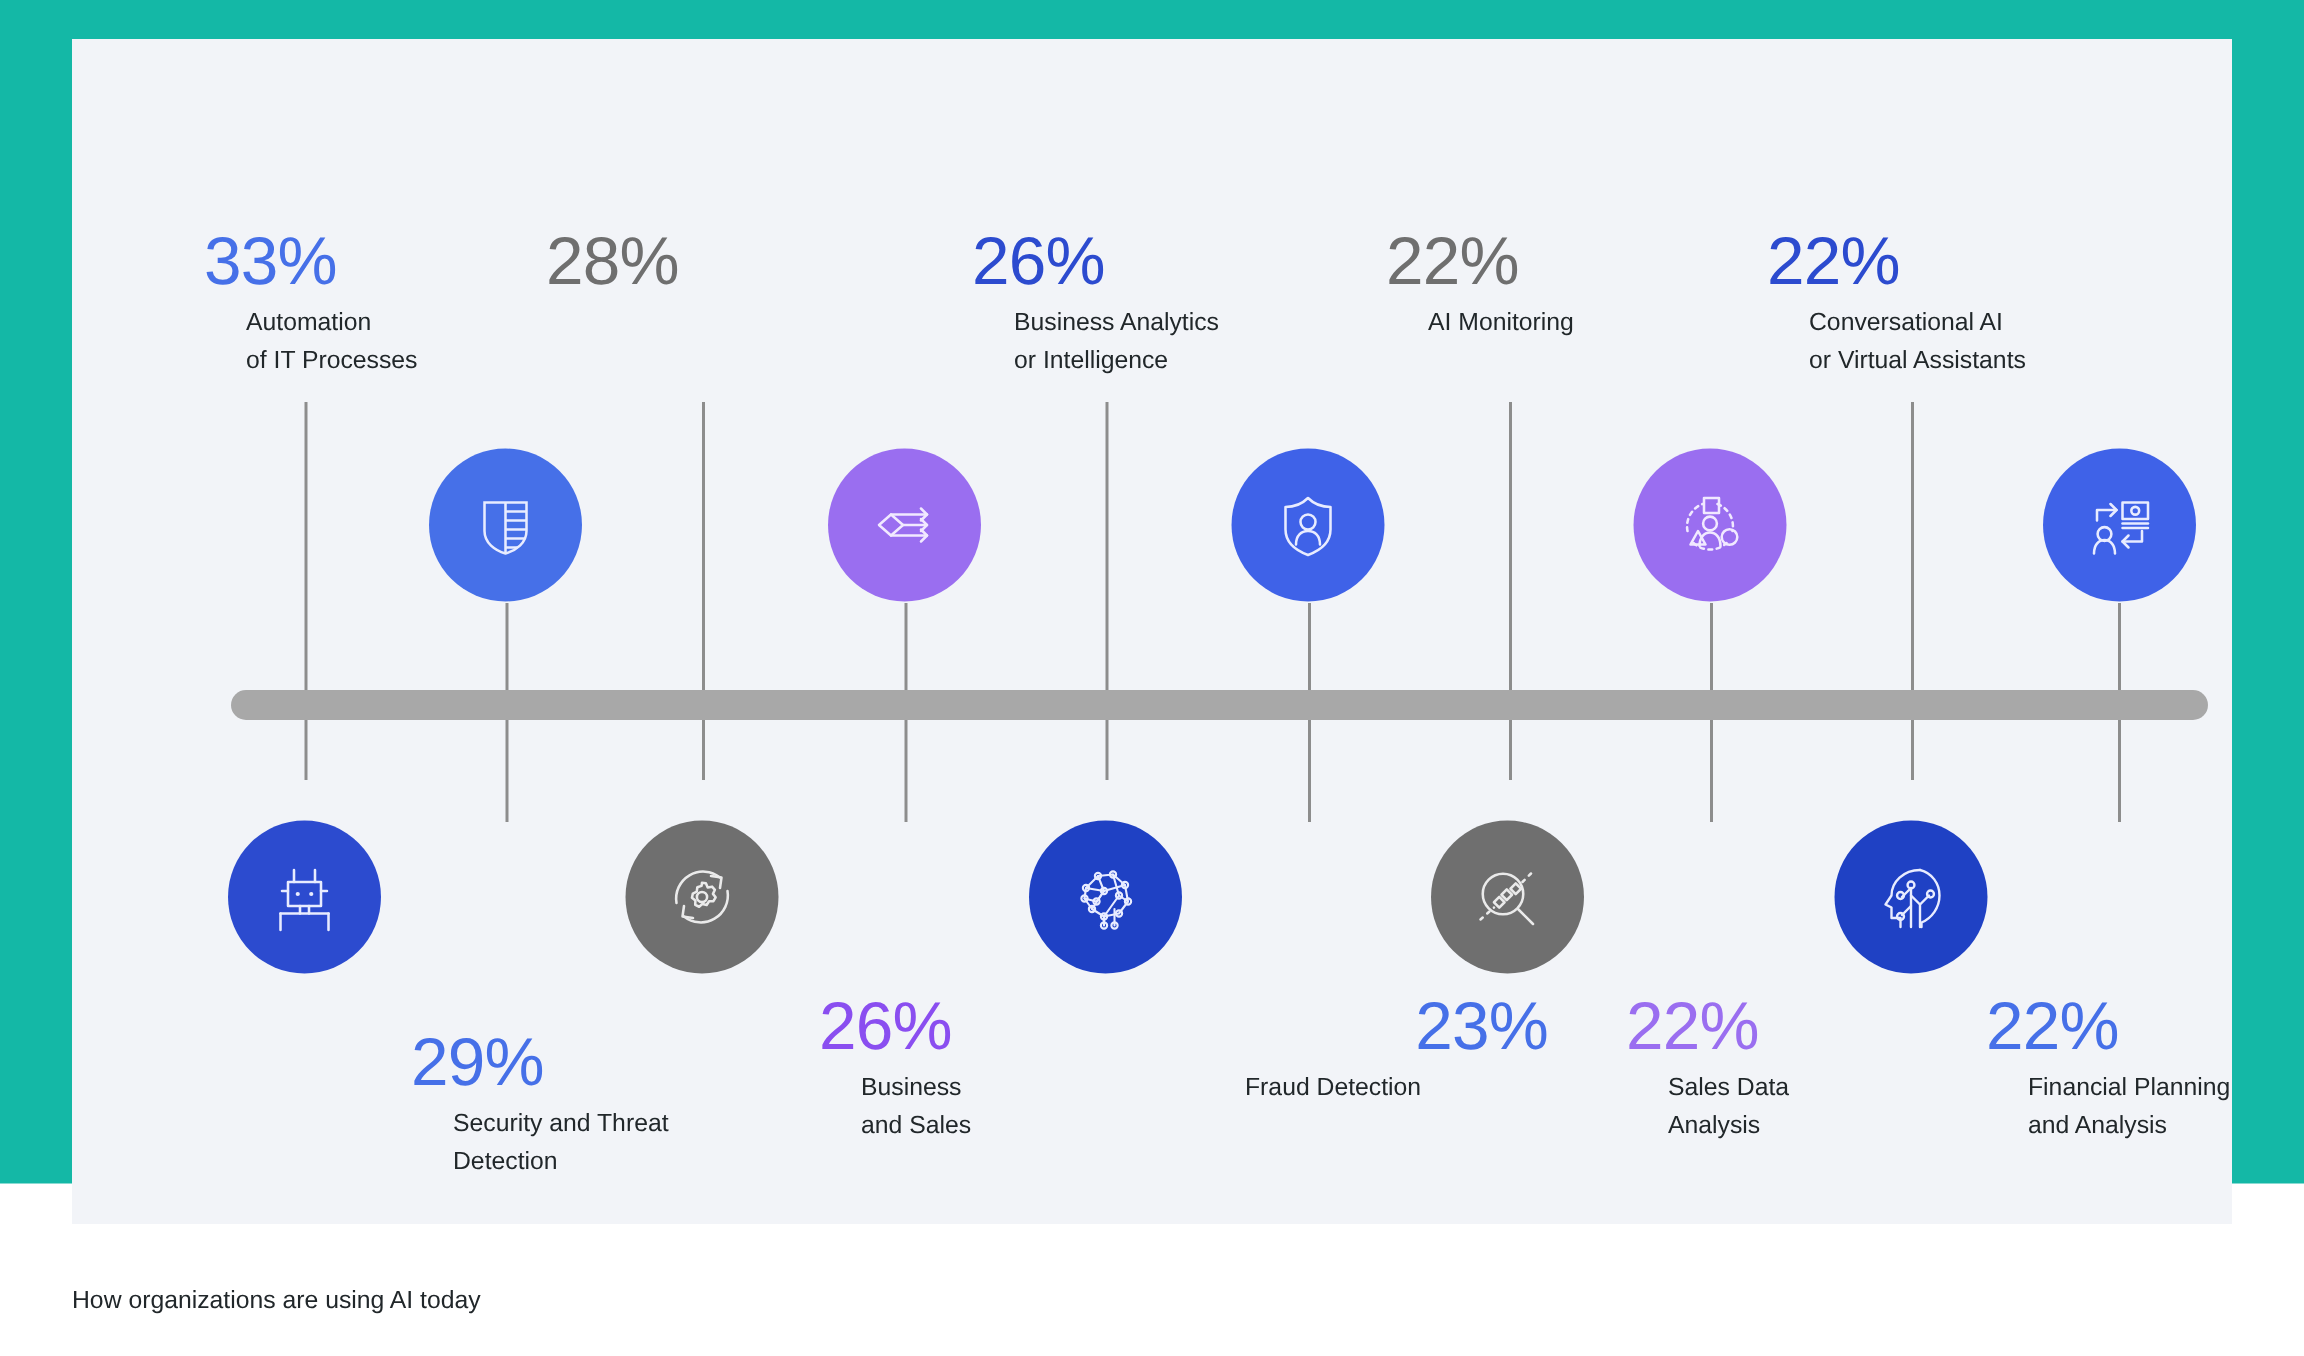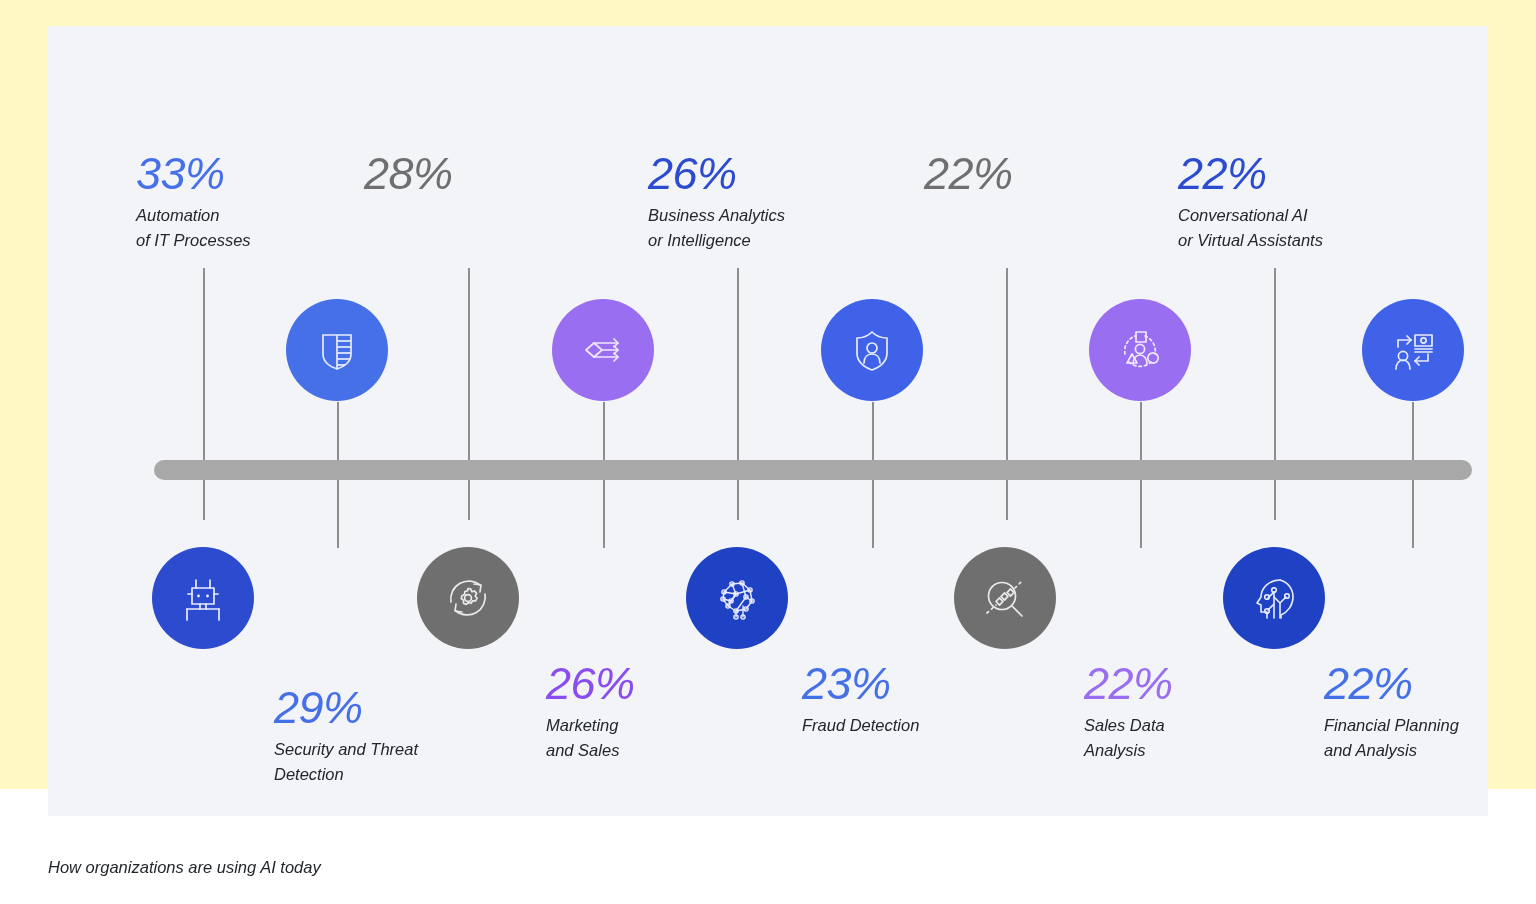--- a/index.html
+++ b/index.html
@@ -7,22 +7,21 @@
     width: 1536px;
     height: 904px;
     background: #ffffff;
     font-family: "Liberation Sans", sans-serif;
     overflow: hidden;
   }
   #stage {
     position: relative;
     width: 1536px;
     height: 789px;
-    background: #fef9c3;
-    font-style: italic;
+    background: #14b8a6;
   }
   #panel {
     position: absolute;
     left: 48px;
     top: 26px;
     width: 1440px;
     height: 790px;
     background: #f2f4f8;
   }
   
@@ -63,21 +62,21 @@
     letter-spacing: -0.5px;
     white-space: nowrap;
   }
   .lbl {
     font-size: 16.5px;
     line-height: 25px;
     color: #21272a;
     margin-top: 6px;
     font-weight: 400;
   }
-  .lbl span { display: block; }
+  .lbl span { display: block; margin-left: 28px; }
   
   #caption {
     position: absolute;
     left: 48px;
     top: 858px;
     font-size: 16.5px;
     color: #21272a;
     text-align: center;
   }
 </style>
@@ -117,20 +116,21 @@
       <div class="pct" style="color:#2c4bcf;">26%</div>
       <div class="lbl">
         <span>Business Analytics</span>
         <span>or Intelligence</span>
       </div>
     </div>
 
     <div class="stat" style="left:876px; top:124px;">
       <div class="pct" style="color:#6f6f6f;">22%</div>
       <div class="lbl">
+        <span>AI Monitoring</span>
       </div>
     </div>
 
     <div class="stat" style="left:1130px; top:124px;">
       <div class="pct" style="color:#2c4bcf;">22%</div>
       <div class="lbl">
         <span>Conversational AI</span>
         <span>or Virtual Assistants</span>
       </div>
     </div>
@@ -304,27 +304,27 @@
       <div class="pct" style="color:#4670e8;margin-top:24px;">29%</div>
       <div class="lbl">
         <span>Security and Threat</span>
         <span>Detection</span>
       </div>
     </div>
 
     <div class="stat" style="left:498px; top:634px;">
       <div class="pct" style="color:#8a4ef0;">26%</div>
       <div class="lbl">
-        <span>Marketing</span>
+        <span>Business</span>
         <span>and Sales</span>
       </div>
     </div>
 
     <div class="stat" style="left:754px; top:634px;">
-      <div class="pct" style="color:#4670e8;">23%</div>
+      <div class="pct" style="color:#4670e8;text-align:right;">23%</div>
       <div class="lbl">
         <span>Fraud Detection</span>
         <span></span>
       </div>
     </div>
 
     <div class="stat" style="left:1036px; top:634px;">
       <div class="pct" style="color:#9a6ef0;">22%</div>
       <div class="lbl">
         <span>Sales Data</span>

